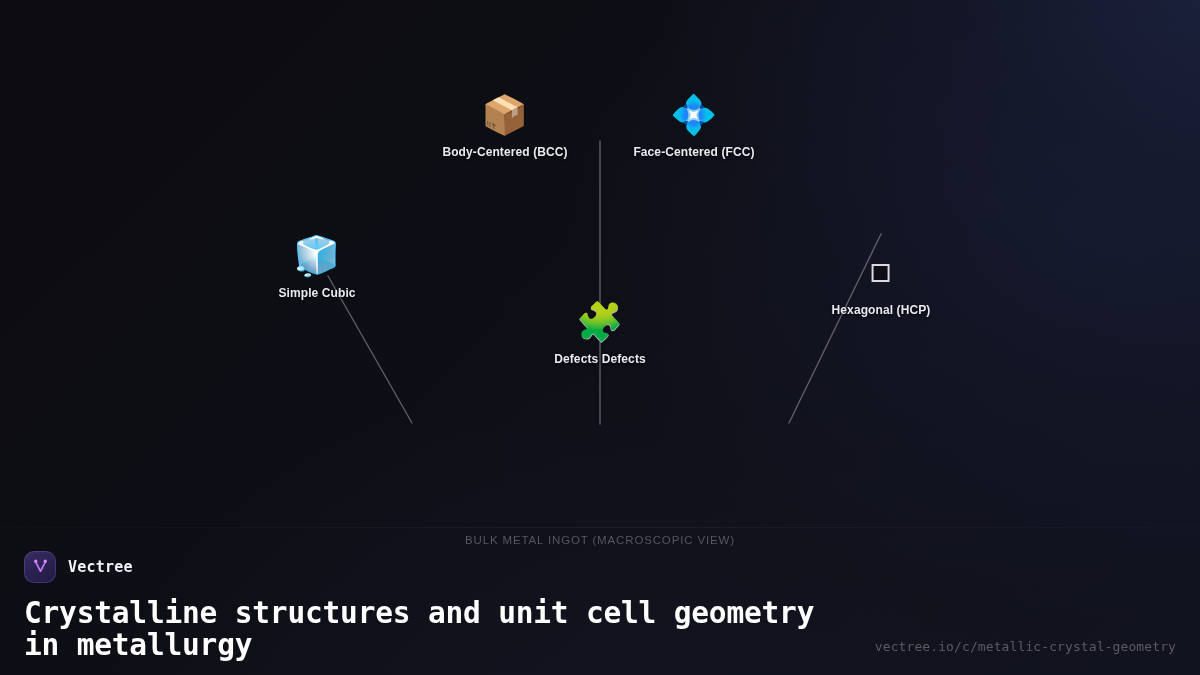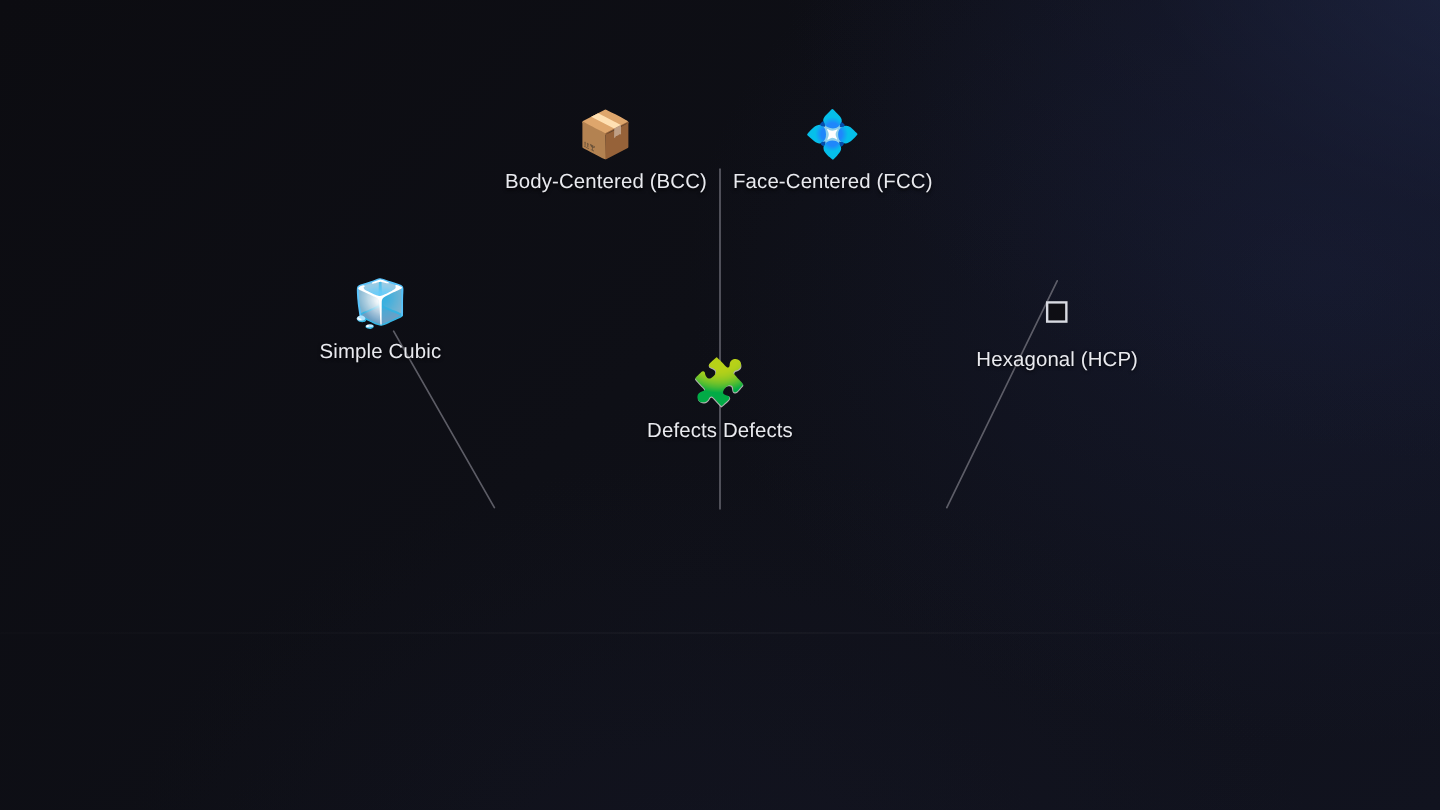--- a/index.html
+++ b/index.html
@@ -55,24 +55,25 @@
     font-size:0;
   }
   .node-icon.missing-glyph::before {
     content:"";
     display:block;
     width:14px; height:14px;
     border:2.5px solid #d8dae2;
     background:#0e0e14;
   }
   .node-label {
-    font-size:17px;
+    font-size:12px;
     color:#e9eaef;
     letter-spacing:0.1px;
     text-shadow:0 1px 3px rgba(0,0,0,0.85);
+    font-weight:bold;
   }
 
   
   #macro-caption {
     position:absolute;
     top:534px; left:0; width:1200px;
     text-align:center;
     font-size:11.5px;
     letter-spacing:0.85px;
     color:#55565f;
@@ -163,27 +164,47 @@
         <div class="node-label" style="color: rgb(233, 234, 239);">Body-Centered (BCC)</div>
       </div>
       <div class="node" style="left: 694px; top: 126px;">
         <div class="node-icon">💠</div>
         <div class="node-label" style="color: rgb(233, 234, 239);">Face-Centered (FCC)</div>
       </div>
       <div class="node" style="left: 317px; top: 267px;">
         <div class="node-icon">🧊</div>
         <div class="node-label" style="color: rgb(233, 234, 239); text-align: right;">Simple Cubic</div>
       </div>
-      <div class="node" style="left: 881px; top: 274px;">
+      <div class="node" style="left: 881px; top: 284px;">
         <div class="node-icon missing-glyph"></div>
         <div class="node-label" style="color: rgb(233, 234, 239);">Hexagonal (HCP)</div>
       </div>
       <div class="node" style="left: 600px; top: 333px;">
         <div class="node-icon">🧩</div>
         <div class="node-label" style="color: rgb(233, 234, 239);">Defects Defects</div>
       </div>
     </div>
 
+  <div id="macro-caption">BULK METAL INGOT (MACROSCOPIC VIEW)</div>
 
   <div id="footer-divider"></div>
 
+  <div id="footer">
+
+    <div id="brand">
+      <div id="brand-mark">
+        <svg width="19" height="19" viewBox="0 0 24 24" fill="none" aria-hidden="true">
+          <path d="M6 6.6 L12 18 L18 6.6" stroke="#c07bf5" stroke-width="2.1" stroke-linecap="round" stroke-linejoin="round"></path>
+          <circle cx="6" cy="5.4" r="2.1" fill="#d98bff"></circle>
+          <circle cx="18" cy="5.4" r="2.1" fill="#d98bff"></circle>
+        </svg>
+      </div>
+      <span id="brand-name">Vectree</span>
+    </div>
+
+    <div id="footer-row">
+      <h1 id="page-title">Crystalline structures and unit cell geometry in metallurgy</h1>
+      <div id="page-url">vectree.io/c/metallic-crystal-geometry</div>
+    </div>
+
+  </div>
 
 </div>
 
 </body></html>

